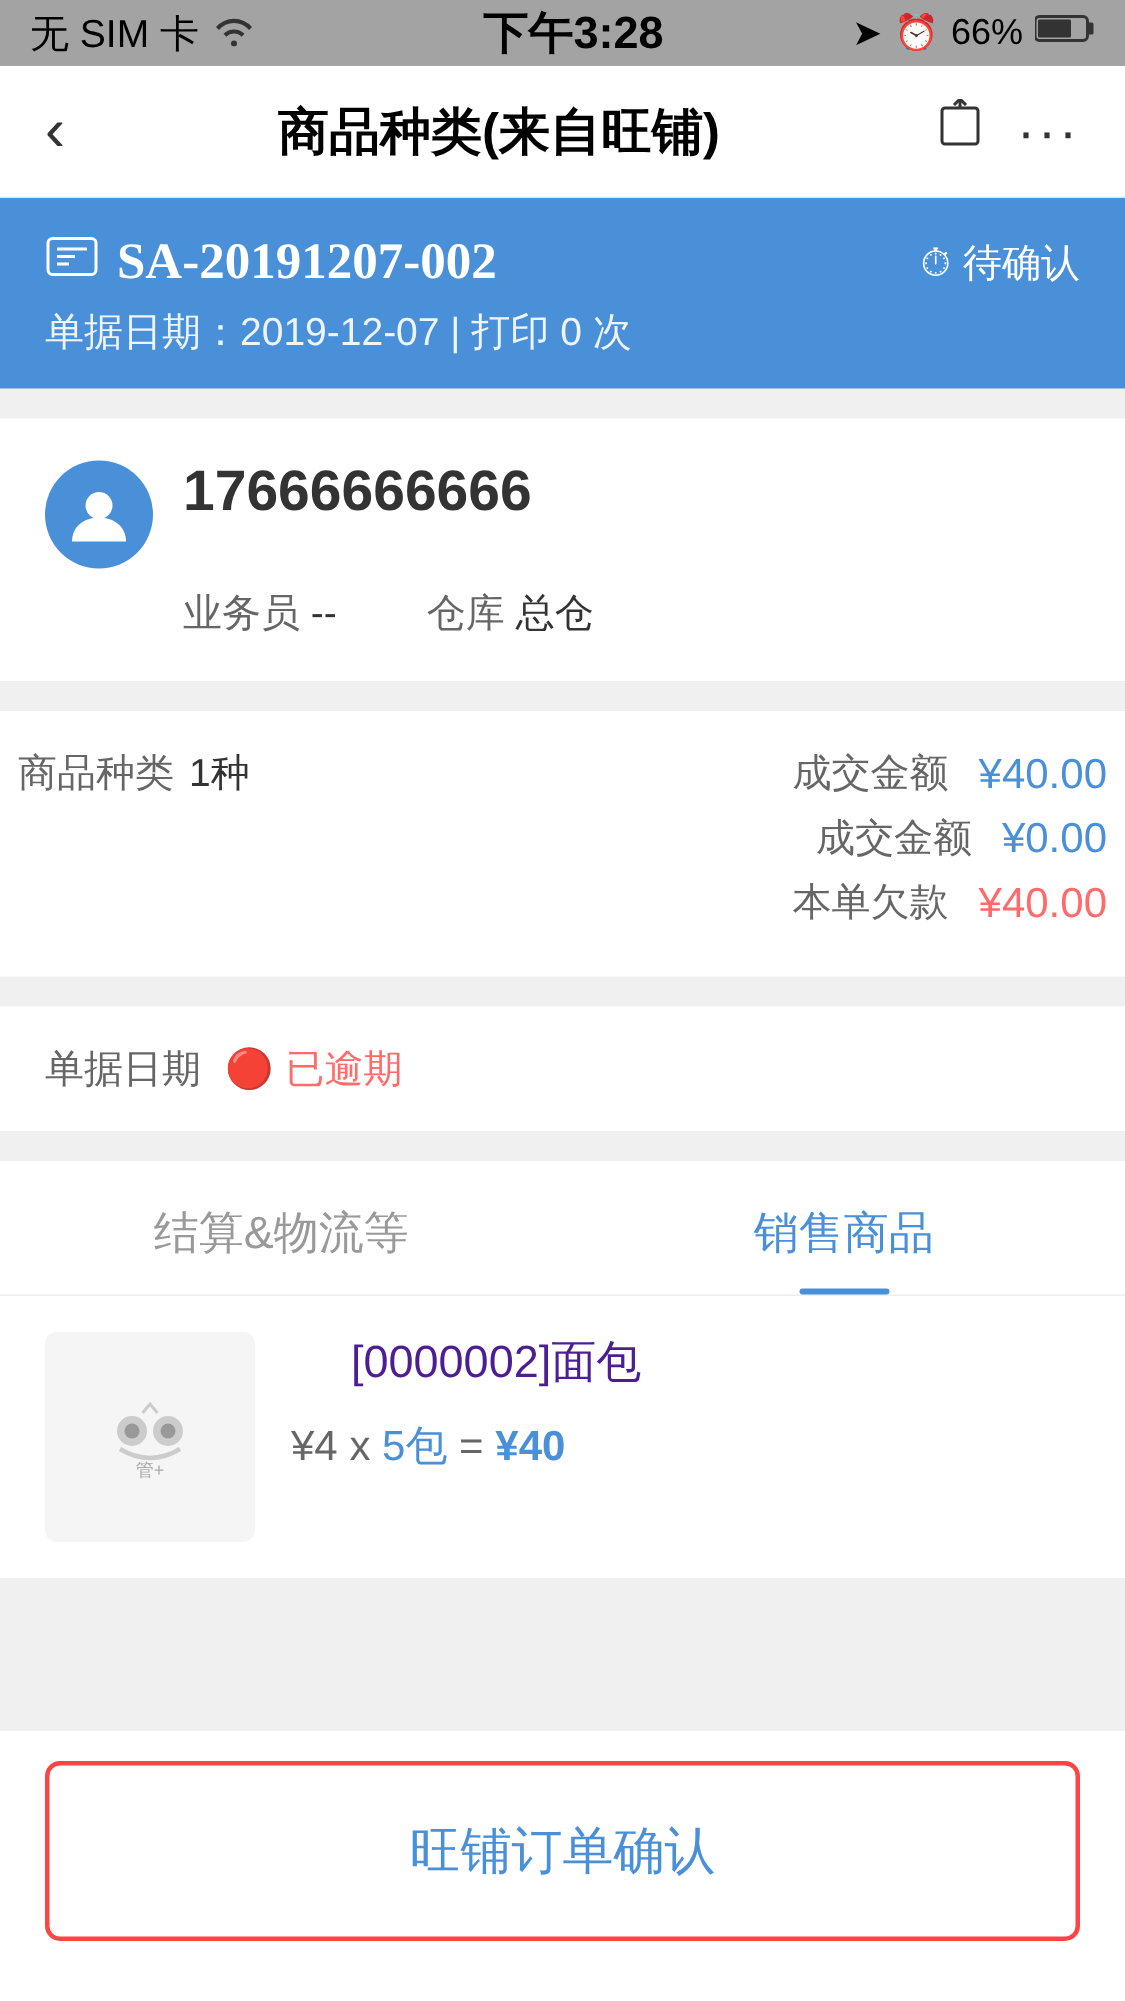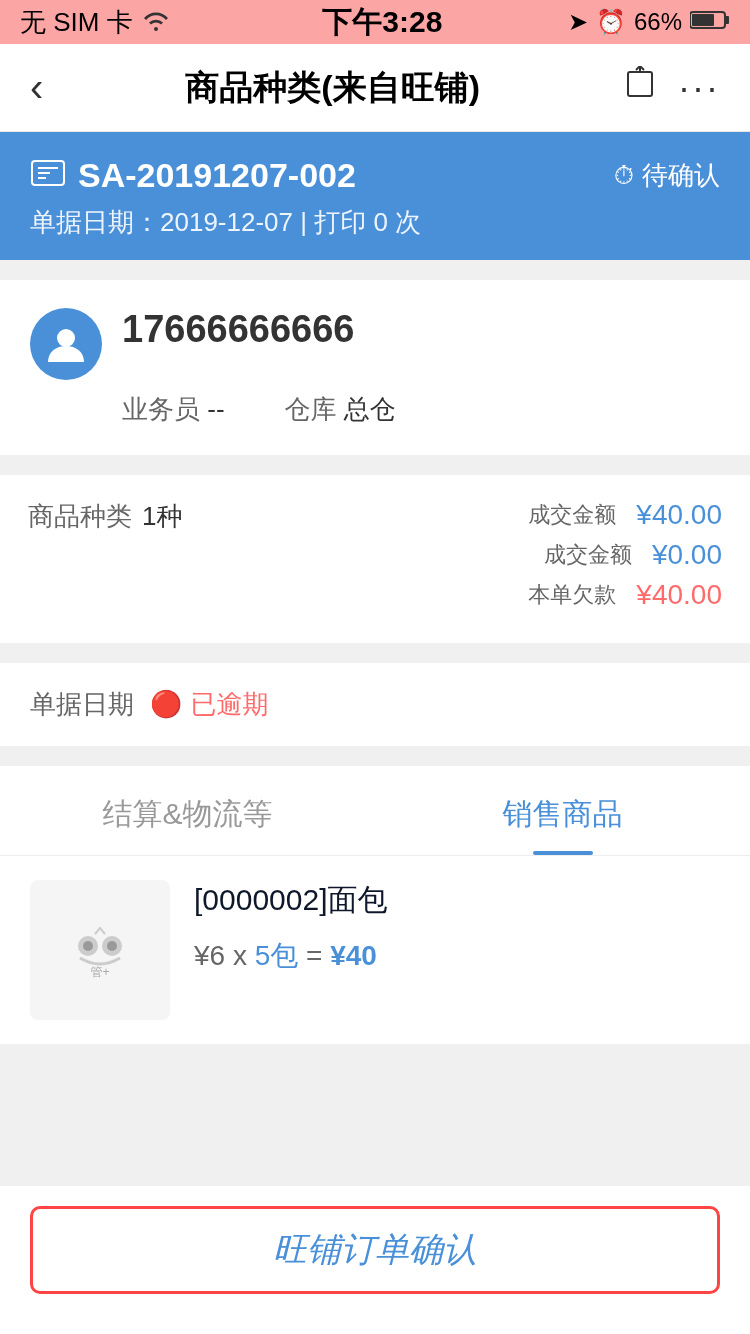--- a/index.html
+++ b/index.html
@@ -9,21 +9,21 @@
       min-height: 1334px;
       font-family: -apple-system, "PingFang SC", "Helvetica Neue", Arial, sans-serif;
       background: #f0f0f0;
       font-size: 28px;
     }
 
     
     .status-bar {
       width: 750px;
       height: 44px;
-      background: #fca5a5;
+      background: #a3a3a3;
       display: flex;
       align-items: center;
       justify-content: space-between;
       padding: 0 20px;
       font-size: 26px;
       font-weight: 500;
     }
     .status-left { display: flex; align-items: center; gap: 10px; }
     .status-center { font-size: 30px; font-weight: 600; margin-left: 28px; }
     .status-right { display: flex; align-items: center; gap: 8px; font-size: 24px; }
@@ -67,20 +67,21 @@
       align-items: center;
       margin-bottom: 10px;
     }
     .order-id {
       font-size: 34px;
       font-weight: 700;
       color: #fff;
       display: flex;
       align-items: center;
       gap: 12px;
+      font-family: Liberation Serif, serif;
     }
     .order-status {
       display: flex;
       align-items: center;
       gap: 8px;
       color: #fff;
       font-size: 26px;
     }
     .order-date {
       color: #fff;
@@ -130,21 +131,21 @@
       font-size: 26px;
       color: #666;
     }
     .meta-value {
       color: #333;
     }
 
     
     .summary-card {
       background: #fff;
-      padding: 24px 28px;
+      padding: 24px 12px;
       margin-top: 20px;
     }
     .summary-row {
       display: flex;
       justify-content: space-between;
       align-items: flex-start;
     }
     .summary-left {
       display: flex;
       align-items: center;
@@ -157,21 +158,21 @@
     .summary-right {
       text-align: right;
     }
     .summary-amount-row {
       display: flex;
       justify-content: flex-end;
       align-items: center;
       gap: 20px;
       margin-bottom: 8px;
     }
-    .amount-label { font-size: 22px; color: #666; }
+    .amount-label { font-size: 26px; color: #666; }
     .amount-value { font-size: 28px; color: #4A90D9; }
     .amount-value-red { font-size: 28px; color: #FF6B6B; }
 
     
     .due-date-card {
       background: #fff;
       padding: 24px 30px;
       margin-top: 20px;
       display: flex;
       align-items: center;
@@ -236,22 +237,23 @@
       display: flex;
       align-items: center;
       justify-content: center;
       flex-shrink: 0;
     }
     .product-info {
       flex: 1;
     }
     .product-name {
       font-size: 30px;
-      color: #0f172a;
+      color: #4c1d95;
       margin-bottom: 16px;
+      margin-left: 40px;
     }
     .product-price-row {
       font-size: 28px;
       color: #666;
     }
     .price-highlight { color: #4A90D9; }
     .price-total { color: #4A90D9; font-weight: 600; }
 
     
     .bottom-spacer {
@@ -263,31 +265,30 @@
     .bottom-bar {
       position: fixed;
       bottom: 0;
       left: 0;
       width: 750px;
       background: #fff;
       padding: 20px 30px 40px;
     }
     .confirm-button {
       width: 100%;
-      height: 88px;
+      height: 120px;
       border: 3px solid #FF4444;
       background: #fff;
       border-radius: 10px;
       font-size: 34px;
       color: #4A90D9;
       cursor: pointer;
       display: flex;
       align-items: center;
       justify-content: center;
-      font-style: italic;
     }
   </style>
 </head>
 <body>
 
 <div class="status-bar">
   <div class="status-left">
     <span>无 SIM 卡</span>
     <span>
       <svg width="26" height="20" viewBox="0 0 26 20">
@@ -416,21 +417,21 @@
         <circle cx="28" cy="26" r="5" fill="#999"></circle>
         <circle cx="52" cy="26" r="5" fill="#999"></circle>
         <path d="M20 38 Q40 50 60 38" stroke="#ccc" stroke-width="3" fill="none"></path>
         <path d="M35 14 L40 8 L45 14" stroke="#ccc" stroke-width="2" fill="none"></path>
         <text x="40" y="56" text-anchor="middle" font-size="12" fill="#aaa">管+</text>
       </svg>
     </div>
     <div class="product-info">
       <div class="product-name">[0000002]面包</div>
       <div class="product-price-row">
-        <span>¥6 x</span>
+        <span>¥4 x</span>
         <span class="price-highlight">5包</span>
         <span>=</span>
         <span class="price-total">¥40</span>
       </div>
     </div>
   </div>
 </div>
 
 <div class="bottom-spacer"></div>
 

